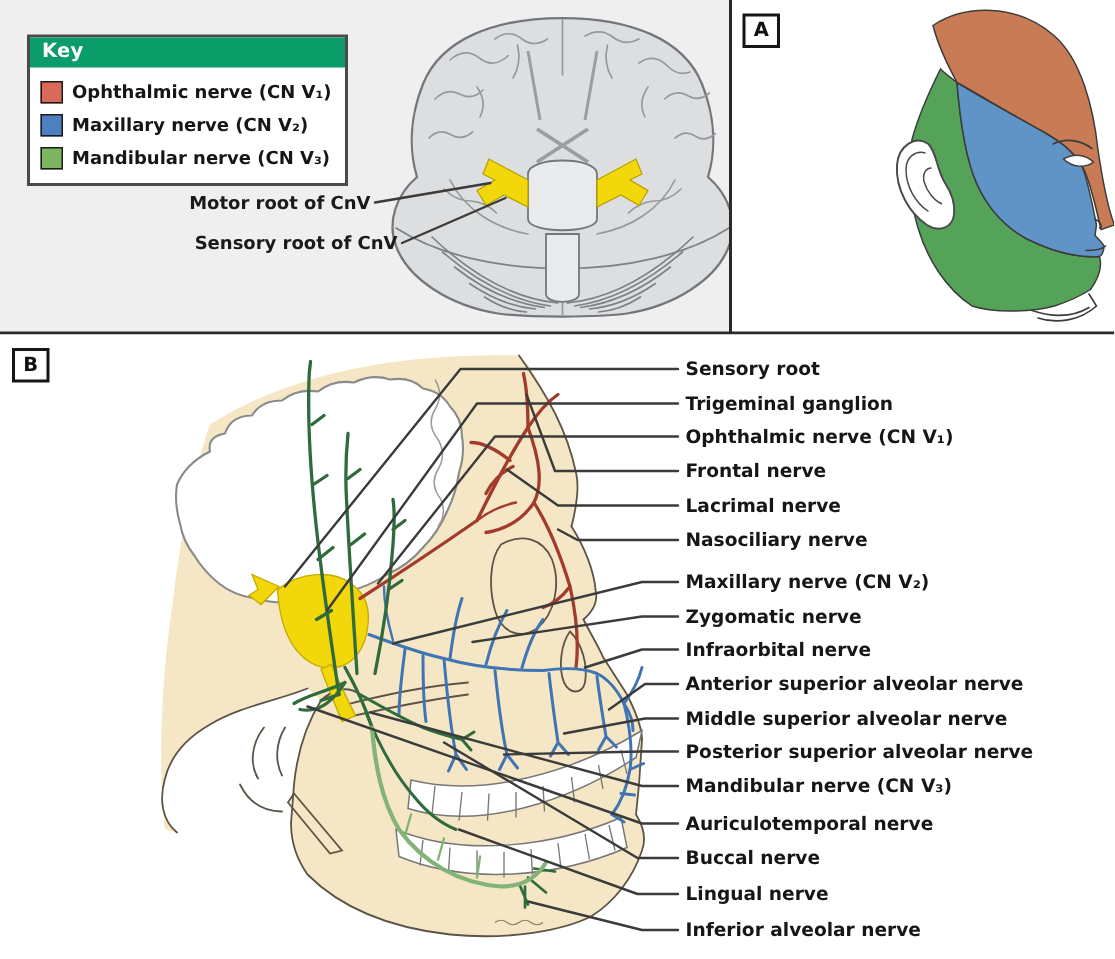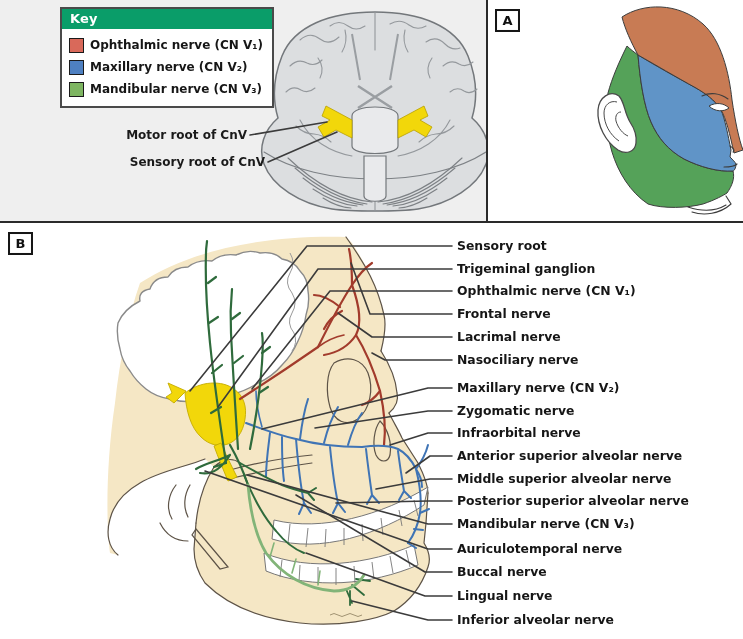--- a/index.html
+++ b/index.html
@@ -4,21 +4,21 @@
 <style>
   html,body{margin:0;padding:0;background:#fff;}
   .canvas{position:relative;width:743px;height:639px;background:#fff;overflow:hidden;
           font-family:"DejaVu Sans","Liberation Sans",sans-serif;}
   .panel{position:absolute;}
   .panel-top-left{left:0;top:0;width:486px;height:221px;background:#efefef;}
   .panel-a{left:488px;top:0;width:255px;height:221px;background:#ffffff;}
   .panel-b{left:0;top:223px;width:743px;height:416px;background:#ffffff;}
   .vdivider{position:absolute;left:486px;top:0;width:2px;height:222px;background:#2a2a2a;}
   .hdivider{position:absolute;left:0;top:221px;width:743px;height:2px;background:#2a2a2a;}
-  .key-box{position:absolute;left:18px;top:7px;width:210px;border:2px solid #4a4a4a;background:#fff;margin-left:42px;}
+  .key-box{position:absolute;left:18px;top:23px;width:210px;border:2px solid #4a4a4a;background:#fff;}
   .key-header{color:#fff;font-size:13px;font-weight:bold;padding:2px 8px 3px 8px;letter-spacing:.2px;}
   .key-items{padding:5px 7px 6px 7px;}
   .key-item{display:flex;align-items:center;gap:6px;height:22px;}
   .swatch{width:13px;height:13px;border:1px solid #1a1a1a;flex:0 0 auto;}
   .key-label{font-size:12px;font-weight:bold;color:#161616;white-space:nowrap;}
   .corner-tag{position:absolute;width:21px;height:19px;border:2px solid #161616;background:#fff;
               display:flex;align-items:center;justify-content:center;
               font-size:13px;font-weight:bold;color:#111;box-shadow:0 0 0 1px #fafafa inset;}
   .tag-a{left:7px;top:9px;}
   .tag-b{left:8px;top:9px;}

